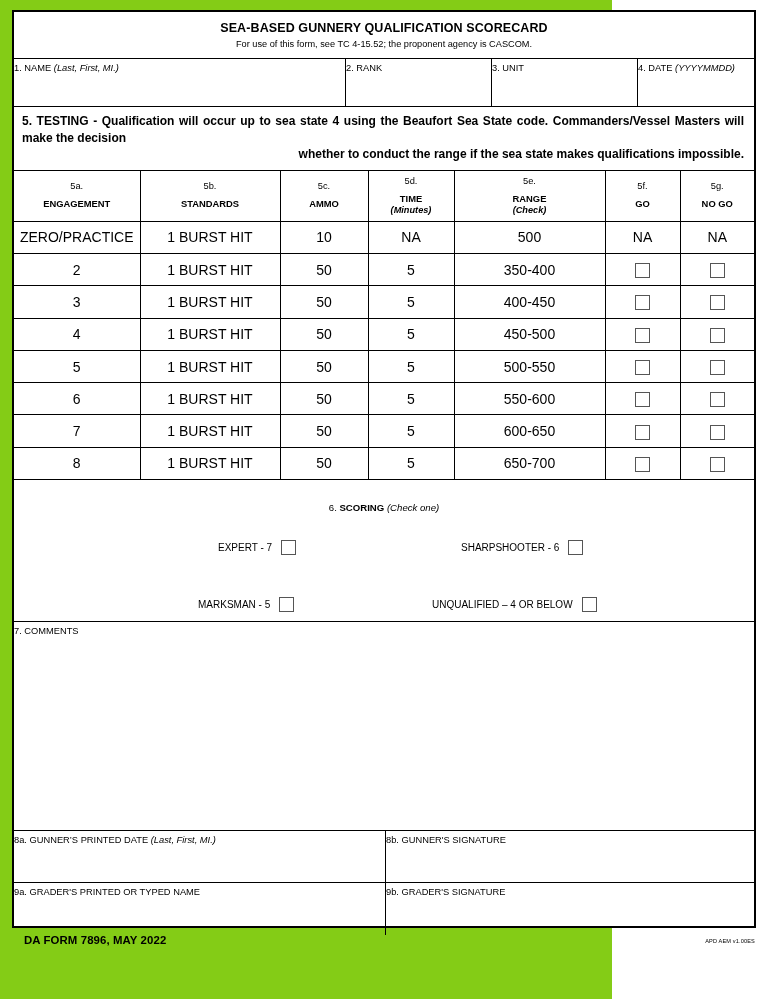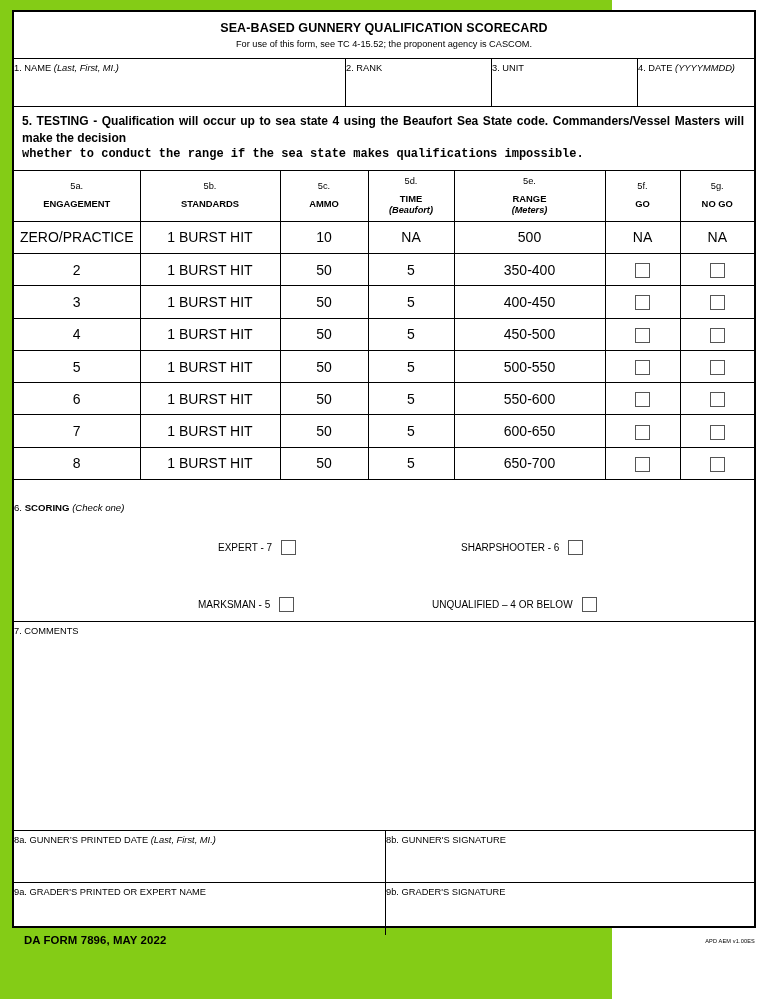--- a/index.html
+++ b/index.html
@@ -91,23 +91,22 @@
   }
   .testing-text {
     font-size: 12px;
     font-weight: bold;
     line-height: 1.38;
     text-align: justify;
     text-justify: inter-word;
   }
   .testing-line2 {
     display: block;
-    text-align: left;
+    text-align: right;
     text-indent: 0;
-    font-family: Liberation Mono, monospace;
   }
 
   
   .eng-table {
     width: 100%;
     border-collapse: collapse;
     table-layout: fixed;
   }
   .eng-table th, .eng-table td {
     border-right: 1px solid #000000;
@@ -166,20 +165,21 @@
   }
 
   
   .scoring-block {
     border-bottom: 1px solid #000000;
     height: 142px;
     position: relative;
     box-sizing: border-box;
   }
   .scoring-title {
+    text-align: center;
     font-size: 9.6px;
     padding-top: 22px;
     line-height: 1.2;
   }
   .scoring-title b { font-weight: bold; }
   .scoring-title i { font-style: italic; font-weight: normal; }
 
   .score-opt {
     position: absolute;
     font-size: 10px;
@@ -281,26 +281,26 @@
             <span class="hdr-num">5b.</span>
             <span class="hdr-name">STANDARDS</span>
           </th>
           <th>
             <span class="hdr-num">5c.</span>
             <span class="hdr-name">AMMO</span>
           </th>
           <th>
             <span class="hdr-num">5d.</span>
             <span class="hdr-name">TIME</span>
-            <span class="hdr-sub">(Beaufort)</span>
+            <span class="hdr-sub">(Minutes)</span>
           </th>
           <th>
             <span class="hdr-num">5e.</span>
             <span class="hdr-name">RANGE</span>
-            <span class="hdr-sub">(Meters)</span>
+            <span class="hdr-sub">(Check)</span>
           </th>
           <th>
             <span class="hdr-num">5f.</span>
             <span class="hdr-name">GO</span>
           </th>
           <th>
             <span class="hdr-num">5g.</span>
             <span class="hdr-name">NO GO</span>
           </th>
         </tr>
@@ -410,21 +410,21 @@
       <div class="cell c-sig-left">
         <div class="field-label"><span>8a. GUNNER’S PRINTED DATE</span> <i>(Last, First, MI.)</i></div>
       </div>
       <div class="cell c-sig-right">
         <div class="field-label">8b.  GUNNER'S SIGNATURE</div>
       </div>
     </div>
 
     <div class="row sig-row last">
       <div class="cell c-sig-left">
-        <div class="field-label">9a.  GRADER'S PRINTED OR EXPERT NAME</div>
+        <div class="field-label">9a.  GRADER'S PRINTED OR TYPED NAME</div>
       </div>
       <div class="cell c-sig-right">
         <div class="field-label">9b.  GRADER'S SIGNATURE</div>
       </div>
     </div>
 
   </div>
 
   <div class="footer">
     <div class="footer-left">DA FORM 7896, MAY 2022</div>

